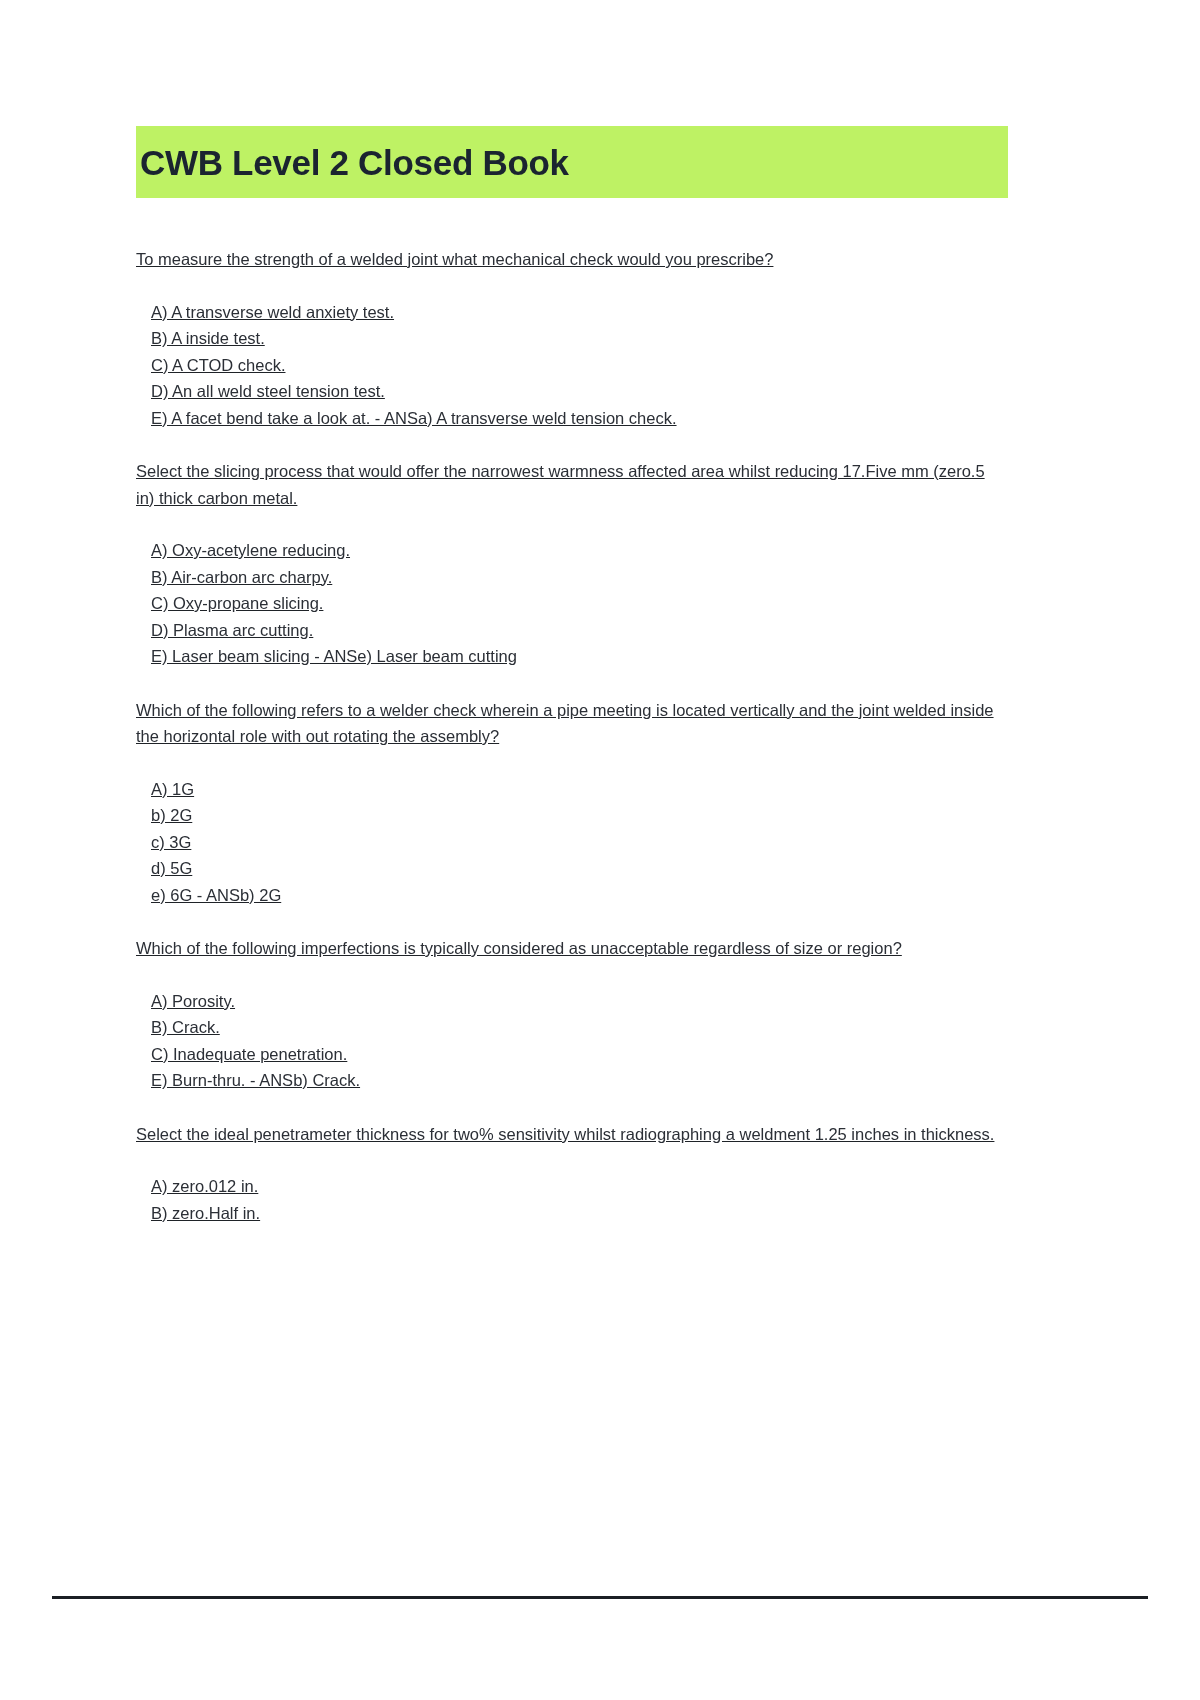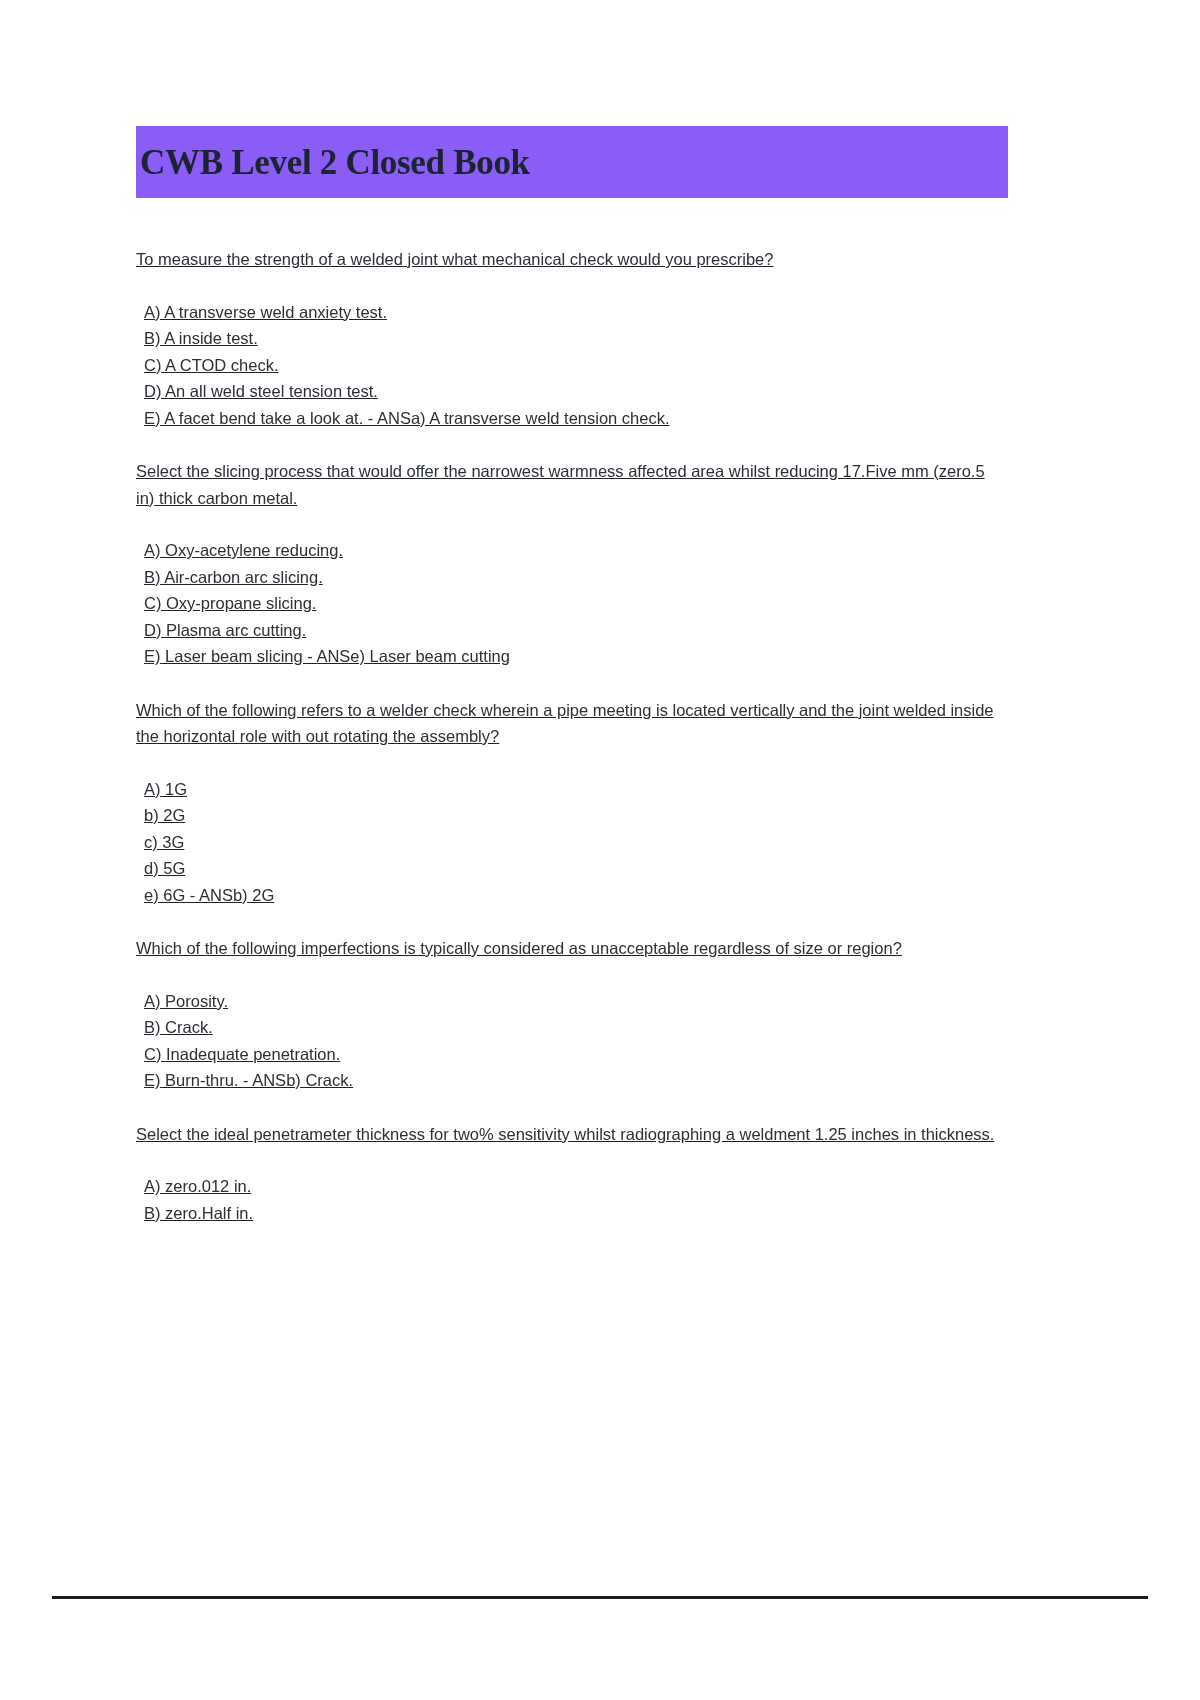--- a/index.html
+++ b/index.html
@@ -22,24 +22,23 @@
     width: 1200px;
     height: 1700px;
     background: #ffffff;
   }
   .title-band {
     position: absolute;
     left: 136px;
     top: 126px;
     width: 872px;
     height: 72px;
-    background: #8b5cf6;
+    background: #bef264;
     display: flex;
     align-items: center;
-    font-family: Liberation Serif, serif;
   }
   .doc-title {
     font-size: 35px;
     font-weight: bold;
     letter-spacing: -0.3px;
     color: #1b2430;
     line-height: 1;
     padding-left: 4px;
   }
   .content {
@@ -53,21 +52,21 @@
     margin-bottom: 27px;
   }
   .qstem {
     font-size: 16.5px;
     line-height: 26.5px;
     color: #2b2f36;
     margin: 0 0 26px 0;
     max-width: 868px;
   }
   .opts {
-    margin: 8px;
+    margin: 15px;
     padding: 0;
     list-style: none;
   }
   .opt {
     font-size: 16.5px;
     line-height: 26.5px;
     color: #2b2f36;
     margin: 0;
     white-space: pre-wrap;
   }
@@ -99,21 +98,21 @@
         <li class="opt">C) A CTOD check.</li>
         <li class="opt">D) An all weld steel tension test.</li>
         <li class="opt">E) A facet bend take a look at. - ANSa) A transverse weld tension check.</li>
       </ul>
     </div>
 
     <div class="qblock">
       <p class="qstem">Select the slicing process that would offer the narrowest warmness affected area whilst reducing 17.Five mm (zero.5 in) thick carbon metal.</p>
       <ul class="opts">
         <li class="opt">A) Oxy-acetylene reducing.</li>
-        <li class="opt">B) Air-carbon arc slicing.</li>
+        <li class="opt">B) Air-carbon arc charpy.</li>
         <li class="opt">C) Oxy-propane slicing.</li>
         <li class="opt">D) Plasma arc cutting.</li>
         <li class="opt">E) Laser beam slicing - ANSe) Laser beam cutting</li>
       </ul>
     </div>
 
     <div class="qblock">
       <p class="qstem">Which of the following refers to a welder check wherein a pipe meeting is located vertically and the joint welded inside the horizontal role with out rotating the assembly?</p>
       <ul class="opts">
         <li class="opt">A) 1G</li>

